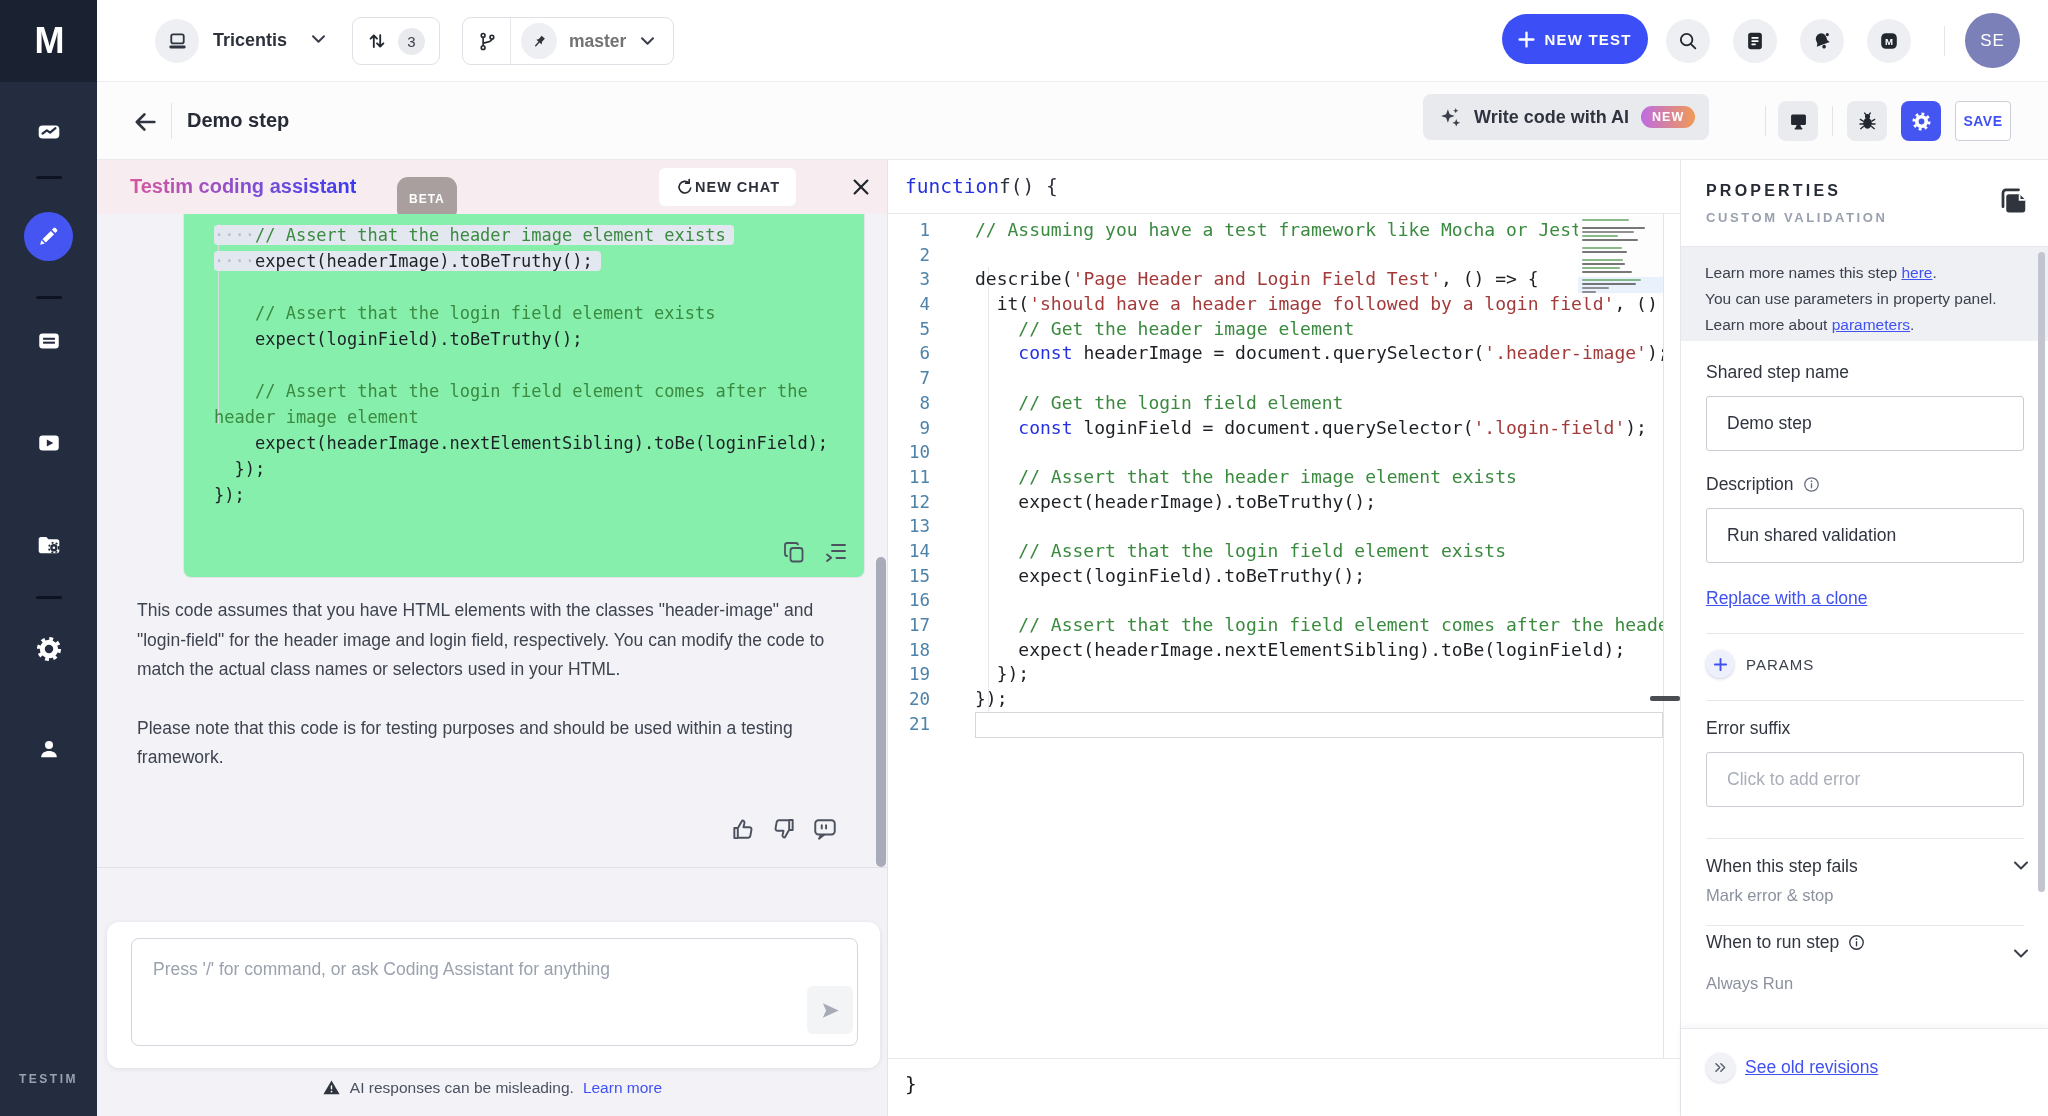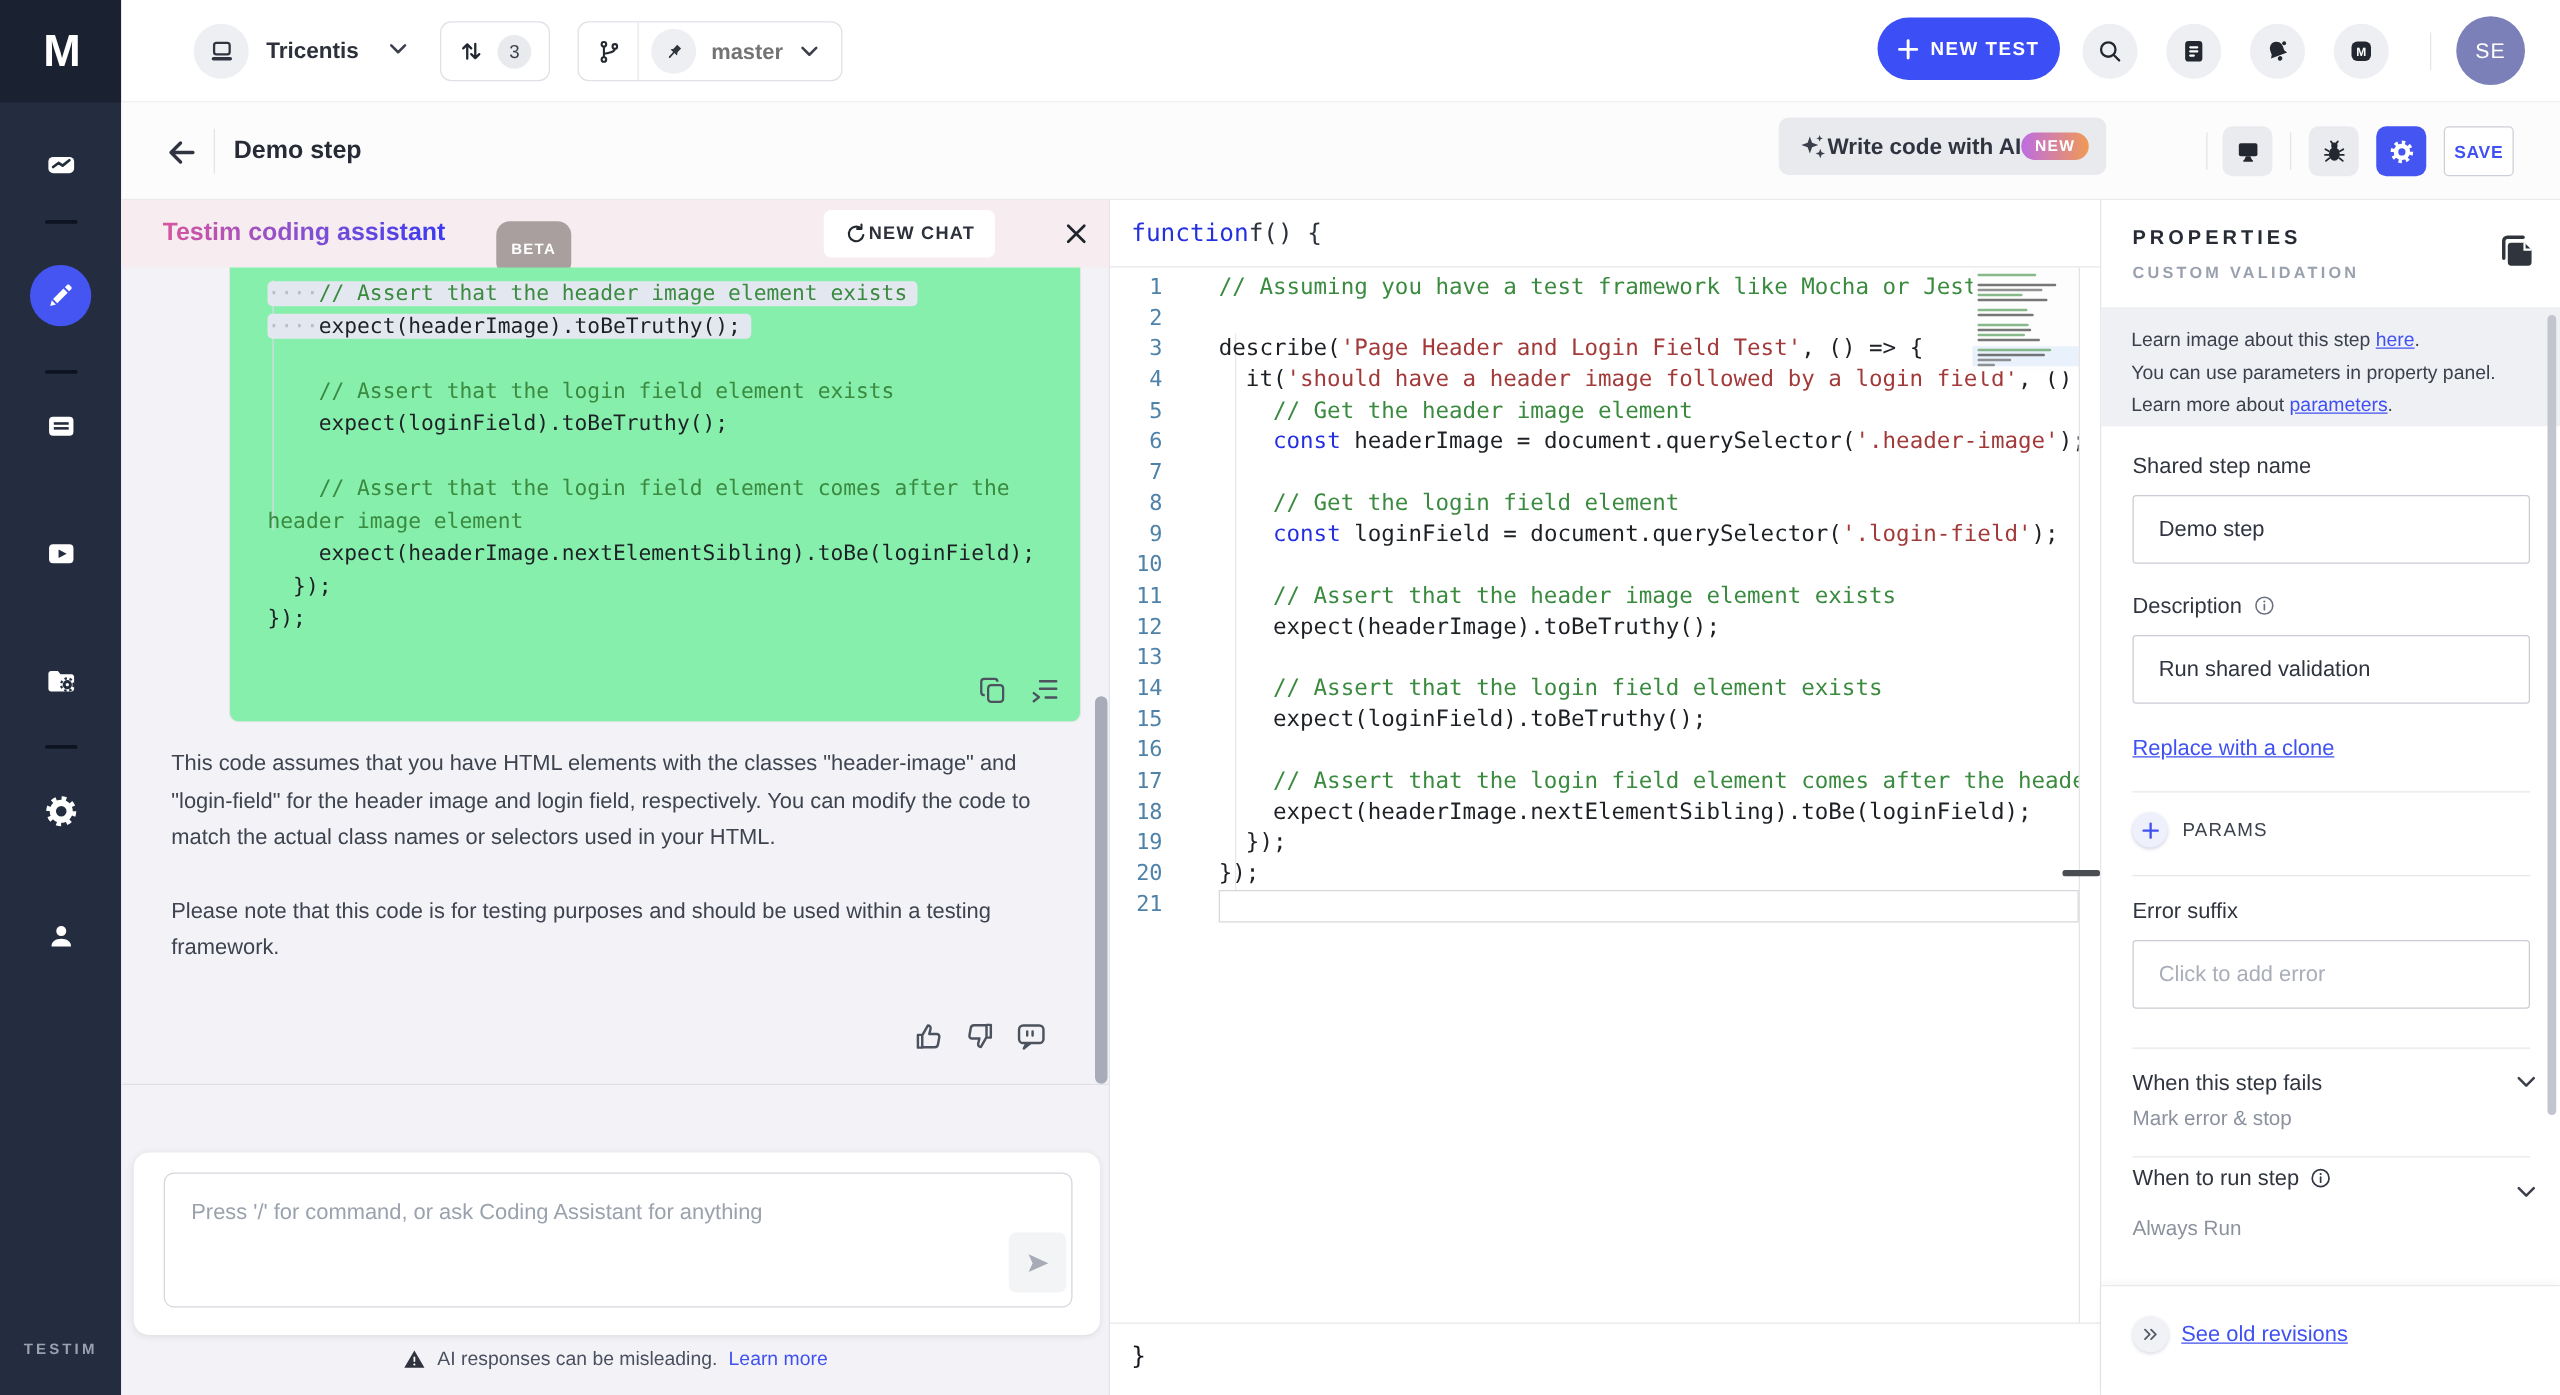--- a/index.html
+++ b/index.html
@@ -46,21 +46,21 @@
   #tb-sep { left:1847px; top:26px; height:30px; width:1px; background:#e3e5e9; }
   #avatar { left:1868px; top:13px; width:55px; height:55px; border-radius:50%; background:#7b80b8;
             color:#fff; font-size:17px; letter-spacing:1px; display:flex; align-items:center; justify-content:center; cursor:pointer; }
 
   
   #subheader { left:97px; top:82px; width:1951px; height:78px; background:#fcfcfd; border-bottom:1px solid #e9eaee; }
   #back-btn { left:34px; top:26px; width:28px; height:28px; color:#2f3440; cursor:pointer; }
   #title-sep { left:74px; top:21px; width:1px; height:36px; background:#e2e4e8; }
   #page-title { left:90px; top:27px; font-size:20px; font-weight:bold; color:#262b35; }
   #ai-btn { left:1326px; top:12px; height:46px; padding:0 14px 0 16px; background:#e9eaee; border-radius:8px;
-            display:flex; align-items:center; cursor:pointer; }
+            display:flex; align-items:center; gap:12px; cursor:pointer; }
   #ai-label { font-size:18px; font-weight:600; color:#2f3440; }
   #ai-badge { background:linear-gradient(90deg,#be6ce2,#f09a55); color:#fff; font-size:12.5px; font-weight:bold;
               letter-spacing:1px; border-radius:11px; padding:4px 11px; }
   #hdr-sep1 { left:1668px; top:24px; width:1px; height:30px; background:#e2e4e8; }
   #hdr-sep2 { left:1735px; top:24px; width:1px; height:30px; background:#e2e4e8; }
   .sq-btn { top:19px; width:40px; height:40px; border-radius:8px; background:#e9ebee; color:#23272f;
             display:flex; align-items:center; justify-content:center; cursor:pointer; }
   #monitor-btn { left:1681px; }
   #bug-btn { left:1750px; }
   #gear-btn { left:1804px; background:#4555f2; color:#fff; }
@@ -590,21 +590,21 @@
     <div id="props-copy" class="abs">
       <svg viewBox="0 0 24 24" width="30" height="30">
           <path d="M8 6.5h8.5L21 11v8a2.2 2.2 0 0 1-2.2 2.2H8A2.2 2.2 0 0 1 5.8 19V8.7A2.2 2.2 0 0 1 8 6.5z" fill="currentColor"></path>
           <path d="M16.5 6.5V11H21" fill="none" stroke="#fff" stroke-width="1.4"></path>
           <path d="M3.2 16.5V5.4a2.4 2.4 0 0 1 2.4-2.4h10" fill="none" stroke="currentColor" stroke-width="2.2" stroke-linecap="round"></path>
         </svg>
     </div>
     <div id="props-hr0" class="abs"></div>
 
     <div id="props-info" class="abs">
-      <span>Learn image about this step </span><span class="plink">here</span><span>.</span><br>
+      <span>Learn more names this step </span><span class="plink">here</span><span>.</span><br>
       <span>You can use parameters in property panel. Learn more about </span><span class="plink">parameters</span><span>.</span>
     </div>
 
     <div id="lbl-shared" class="abs plabel">Shared step name</div>
     <div id="inp-shared" class="abs pinput">Demo step</div>
 
     <div id="lbl-desc" class="abs plabel">
       <span>Description</span>
       <svg viewBox="0 0 24 24" width="19" height="19">
           <circle cx="12" cy="12" r="8.5" fill="none" stroke="#6a7080" stroke-width="1.6"></circle>

